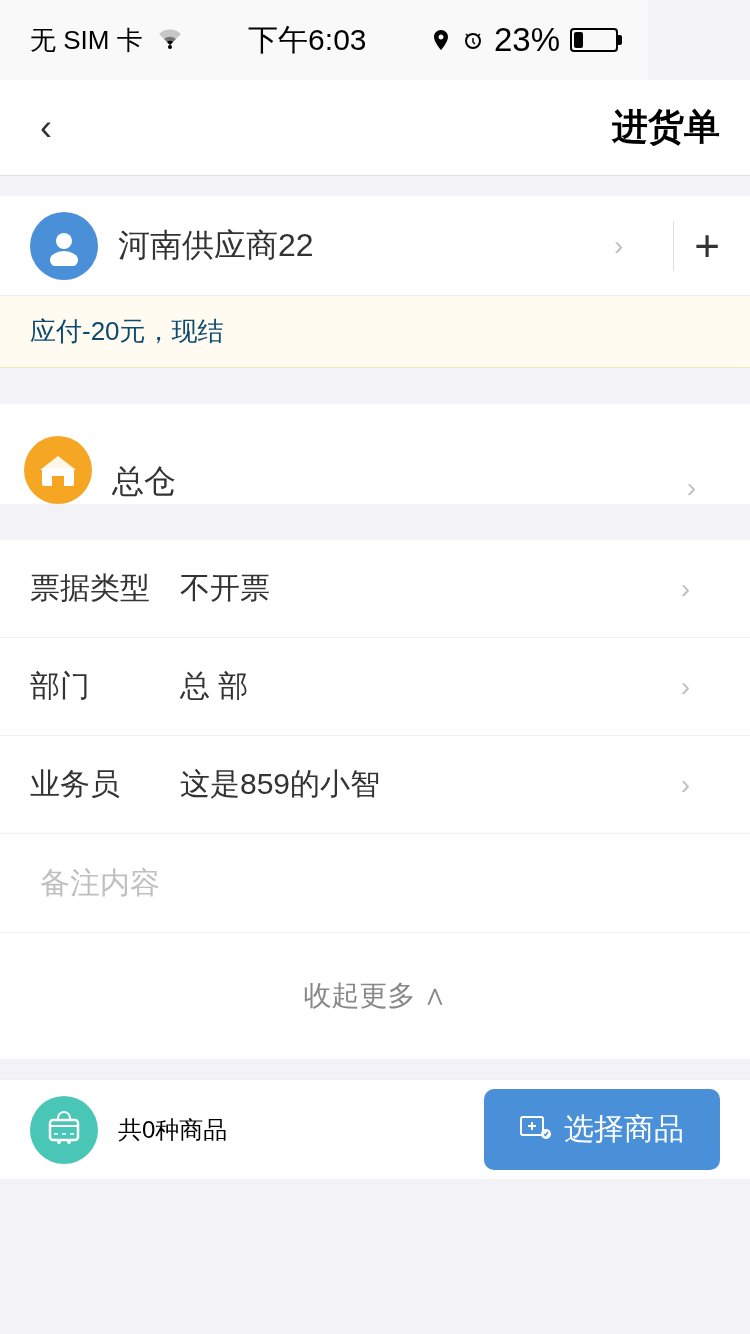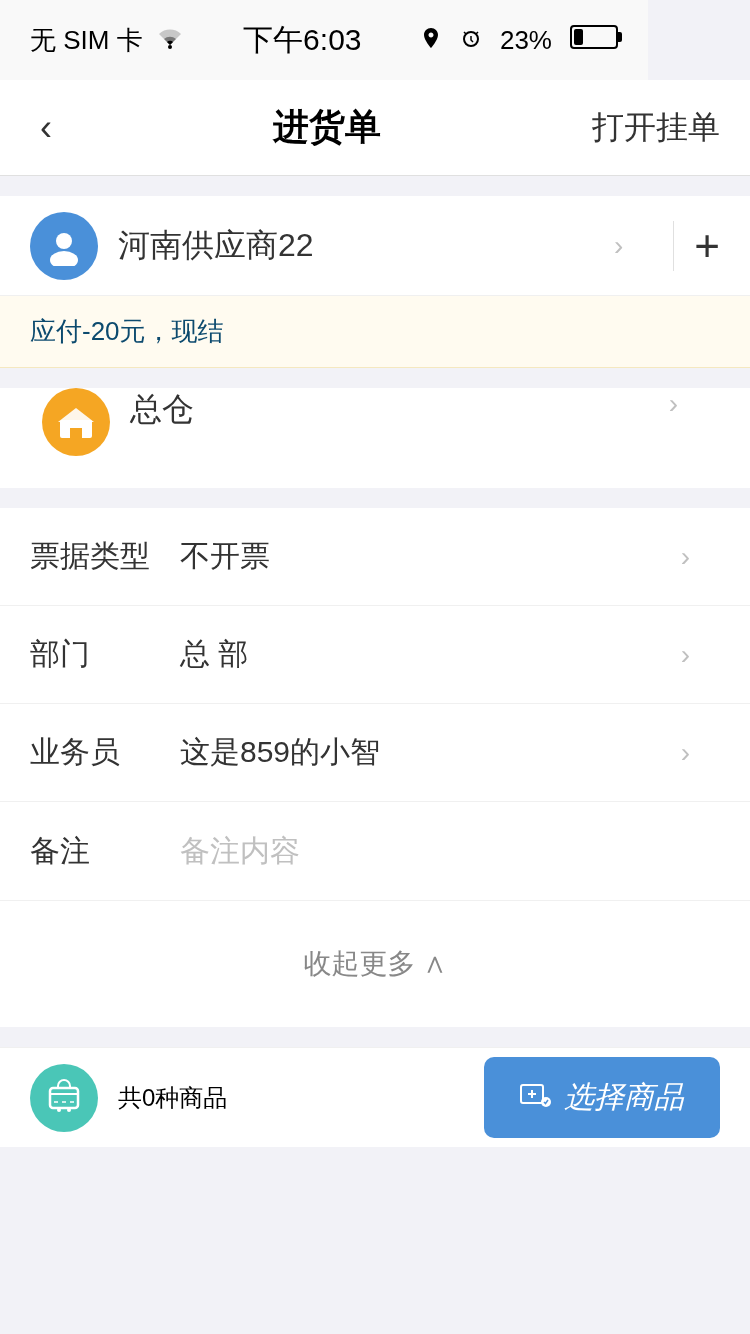--- a/index.html
+++ b/index.html
@@ -19,21 +19,21 @@
       background: #f9f9f9;
       display: flex;
       align-items: center;
       justify-content: space-between;
       padding: 0 30px;
       font-size: 26px;
       color: #000;
     }
     .status-left { display: flex; align-items: center; gap: 12px; }
     .status-center { font-size: 30px; font-weight: 500; }
-    .status-right { display: flex; align-items: flex-start; gap: 18px; font-size: 26px; }
+    .status-right { display: flex; align-items: center; gap: 10px; font-size: 33px; }
     .battery-icon {
       width: 48px; height: 24px;
       border: 2px solid #000;
       border-radius: 4px;
       position: relative;
       display: inline-flex;
       align-items: center;
       padding: 2px;
     }
     .battery-icon::after {
@@ -85,21 +85,21 @@
 
     
     .section-gap {
       height: 20px;
       background: #f2f2f7;
     }
 
     
     .card-section {
       background: #fff;
-      margin-bottom: 0;
+      margin-bottom: 16px;
     }
 
     
     .supplier-row {
       display: flex;
       align-items: center;
       padding: 0 30px;
       height: 100px;
       background: #fff;
       border-bottom: 1px solid #f0f0f0;
@@ -144,22 +144,22 @@
       background: #fffbf0;
       padding: 18px 30px;
       font-size: 26px;
       color: #0c4a6e;
       border-bottom: 1px solid #f5e8c0;
     }
 
     
     .warehouse-row {
       display: flex;
-      align-items: flex-start;
-      padding: 0 42px;
+      align-items: flex-end;
+      padding: 0 24px;
       height: 100px;
       background: #fff;
     }
     .warehouse-icon {
       width: 68px;
       height: 68px;
       border-radius: 50%;
       background: #f5a623;
       display: flex;
       align-items: center;
@@ -247,21 +247,20 @@
       background: #4a90d9;
       color: #fff;
       font-size: 30px;
       padding: 20px 36px;
       border-radius: 10px;
       display: flex;
       align-items: center;
       gap: 12px;
       cursor: pointer;
       border: none;
-      font-style: italic;
     }
     .select-btn-icon { font-size: 30px; }
 
     
     .content-below {
       background: #f2f2f7;
       height: 300px;
     }
   </style>
 </head>
@@ -296,21 +295,20 @@
     <span>23%</span>
     <span class="battery-icon">
       <span class="battery-fill"></span>
     </span>
   </div>
 </div>
 
 <div class="nav-bar">
   <span class="nav-back">‹</span>
   <span class="nav-title">进货单</span>
-  <span class="nav-action">打开挂单</span>
 </div>
 
 <div class="section-gap"></div>
 
 <div class="card-section">
   <div class="supplier-row">
     <div class="supplier-avatar">
       <svg viewBox="0 0 40 40">
         <circle cx="20" cy="15" r="8" fill="#fff"></circle>
         <ellipse cx="20" cy="34" rx="14" ry="9" fill="#fff"></ellipse>
@@ -359,21 +357,20 @@
     <span class="chevron-icon">›</span>
   </div>
 
   <div class="form-row">
     <span class="form-label">业务员</span>
     <span class="form-value">这是859的小智</span>
     <span class="chevron-icon">›</span>
   </div>
 
   <div class="form-row">
-    <span class="form-label">备注</span>
     <span class="form-placeholder">备注内容</span>
   </div>
 </div>
 
 <div class="collapse-btn">
   <span>收起更多 ∧</span>
 </div>
 
 <div class="section-gap"></div>
 

